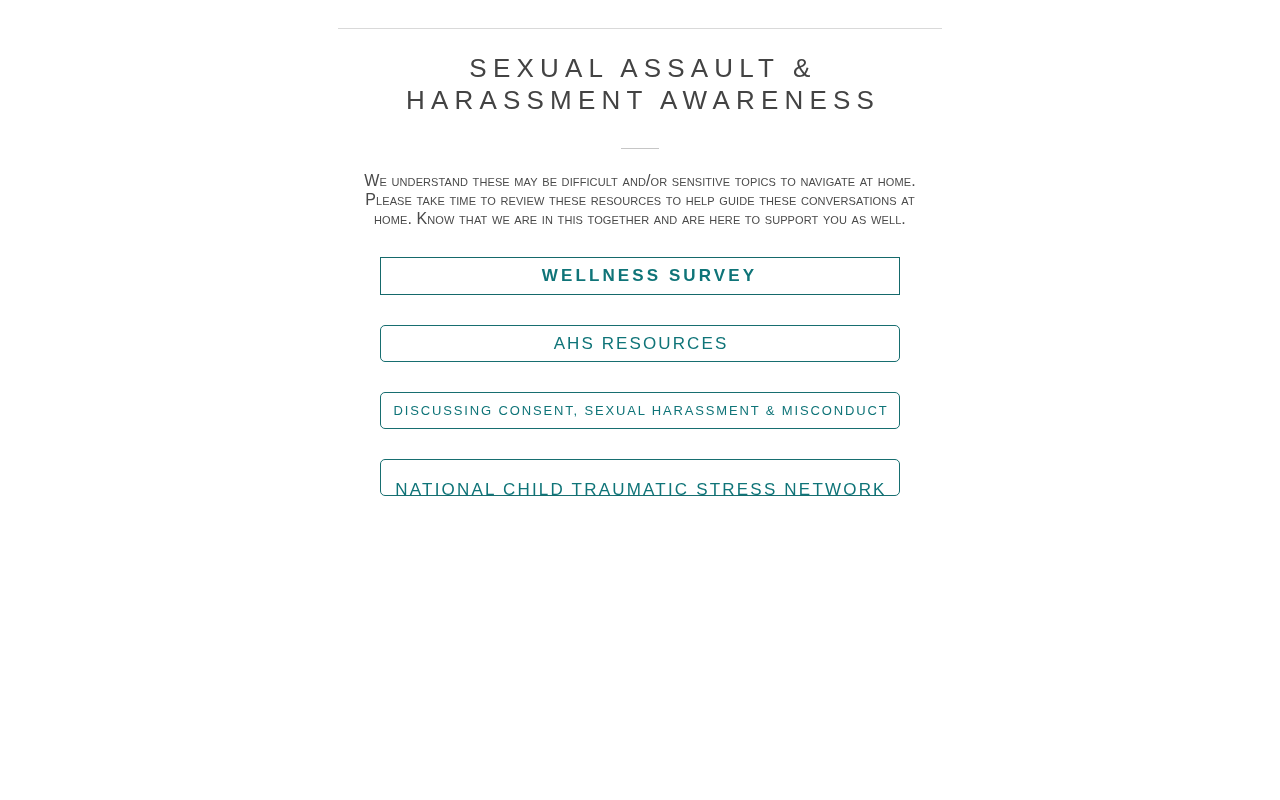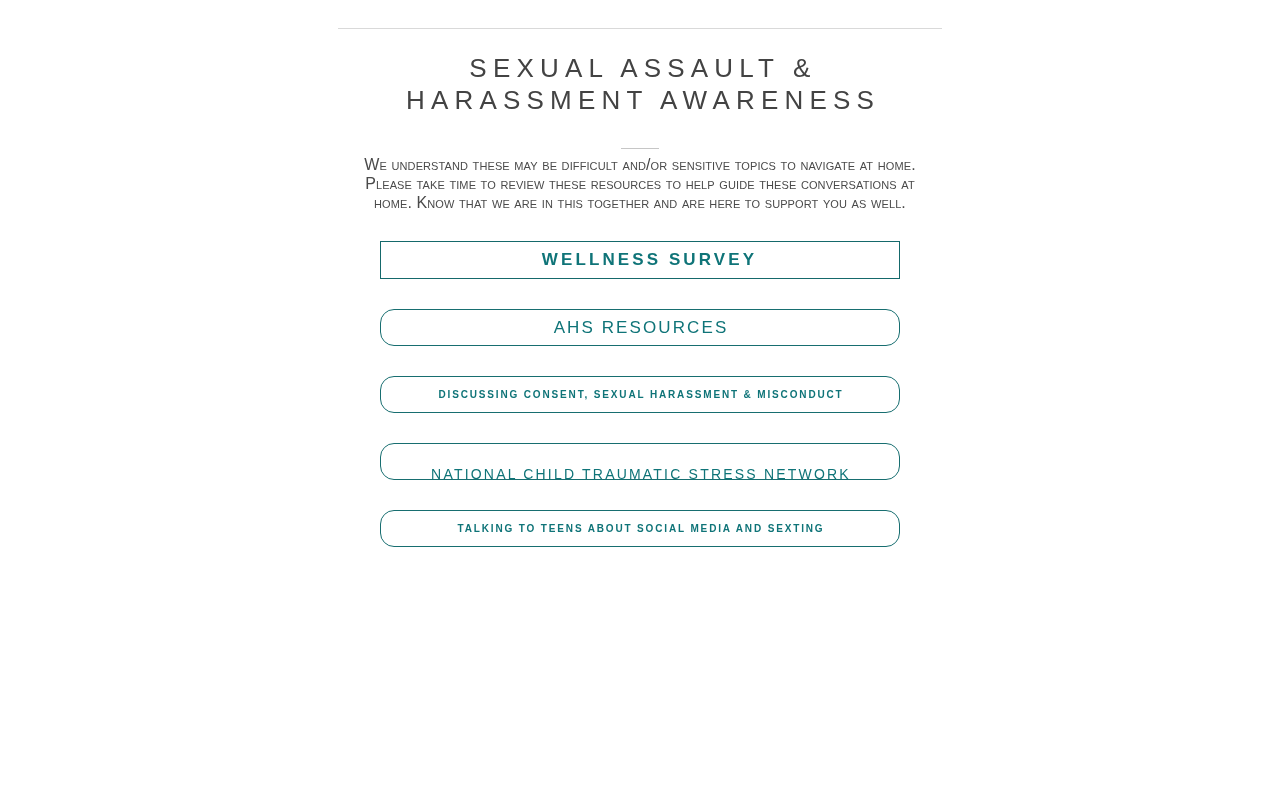--- a/index.html
+++ b/index.html
@@ -62,21 +62,21 @@
     margin-top: 32px;
   }
   .title-divider {
     width: 38px;
     height: 1px;
     background: #c6c6c6;
   }
 
   
   .intro {
-    margin: 6px auto 0 auto;
+    margin: 22px auto 0 auto;
     width: 582px;
     text-align: center;
     font-family: "Liberation Sans", sans-serif;
     font-variant: small-caps;
     font-size: 16px;
     font-weight: 400;
     color: #4a4a4a;
     line-height: 19px;
     letter-spacing: 0.1px;
   }
@@ -91,21 +91,21 @@
 
   .link-button {
     box-sizing: border-box;
     display: flex;
     align-items: center;
     justify-content: center;
     width: 520px;
     height: 37px;
     margin-bottom: 30px;
     border: 1px solid #176e70;
-    border-radius: 14px;
+    border-radius: 5px;
     background: #ffffff;
     color: #0f7478;
     text-decoration: none;
     text-transform: uppercase;
     font-family: "Liberation Sans", sans-serif;
     cursor: pointer;
     user-select: none;
   }
 
   .link-button .btn-label {
@@ -130,31 +130,31 @@
   
   .link-button.variant-secondary .btn-label {
     font-size: 17px;
     font-weight: 400;
     letter-spacing: 2.1px;
     padding-left: 2px;
   }
 
   
   .link-button.variant-tertiary .btn-label {
-    font-size: 14px;
+    font-size: 17px;
     font-weight: 400;
     letter-spacing: 2.2px;
     padding-left: 2px;
     margin-top: 24px;
   }
 
   
   .link-button.variant-quaternary .btn-label {
-    font-size: 10px;
-    font-weight: 700;
+    font-size: 13px;
+    font-weight: 400;
     letter-spacing: 1.85px;
     padding-left: 2px;
   }
 </style>
 </head>
 <body>
 
 <div class="page">
 
   <div class="top-rule"></div>
@@ -175,19 +175,16 @@
         </a>
         <a class="link-button variant-secondary" href="#">
           <span class="btn-label">AHS Resources</span>
         </a>
         <a class="link-button variant-quaternary" href="#">
           <span class="btn-label">Discussing Consent, Sexual Harassment &amp; Misconduct</span>
         </a>
         <a class="link-button variant-tertiary" href="#">
           <span class="btn-label">National Child Traumatic Stress Network</span>
         </a>
-        <a class="link-button variant-quaternary" href="#">
-          <span class="btn-label">Talking To Teens About Social Media and Sexting</span>
-        </a>
       </div>
 
   </div>
 </div>
 
 </body></html>

